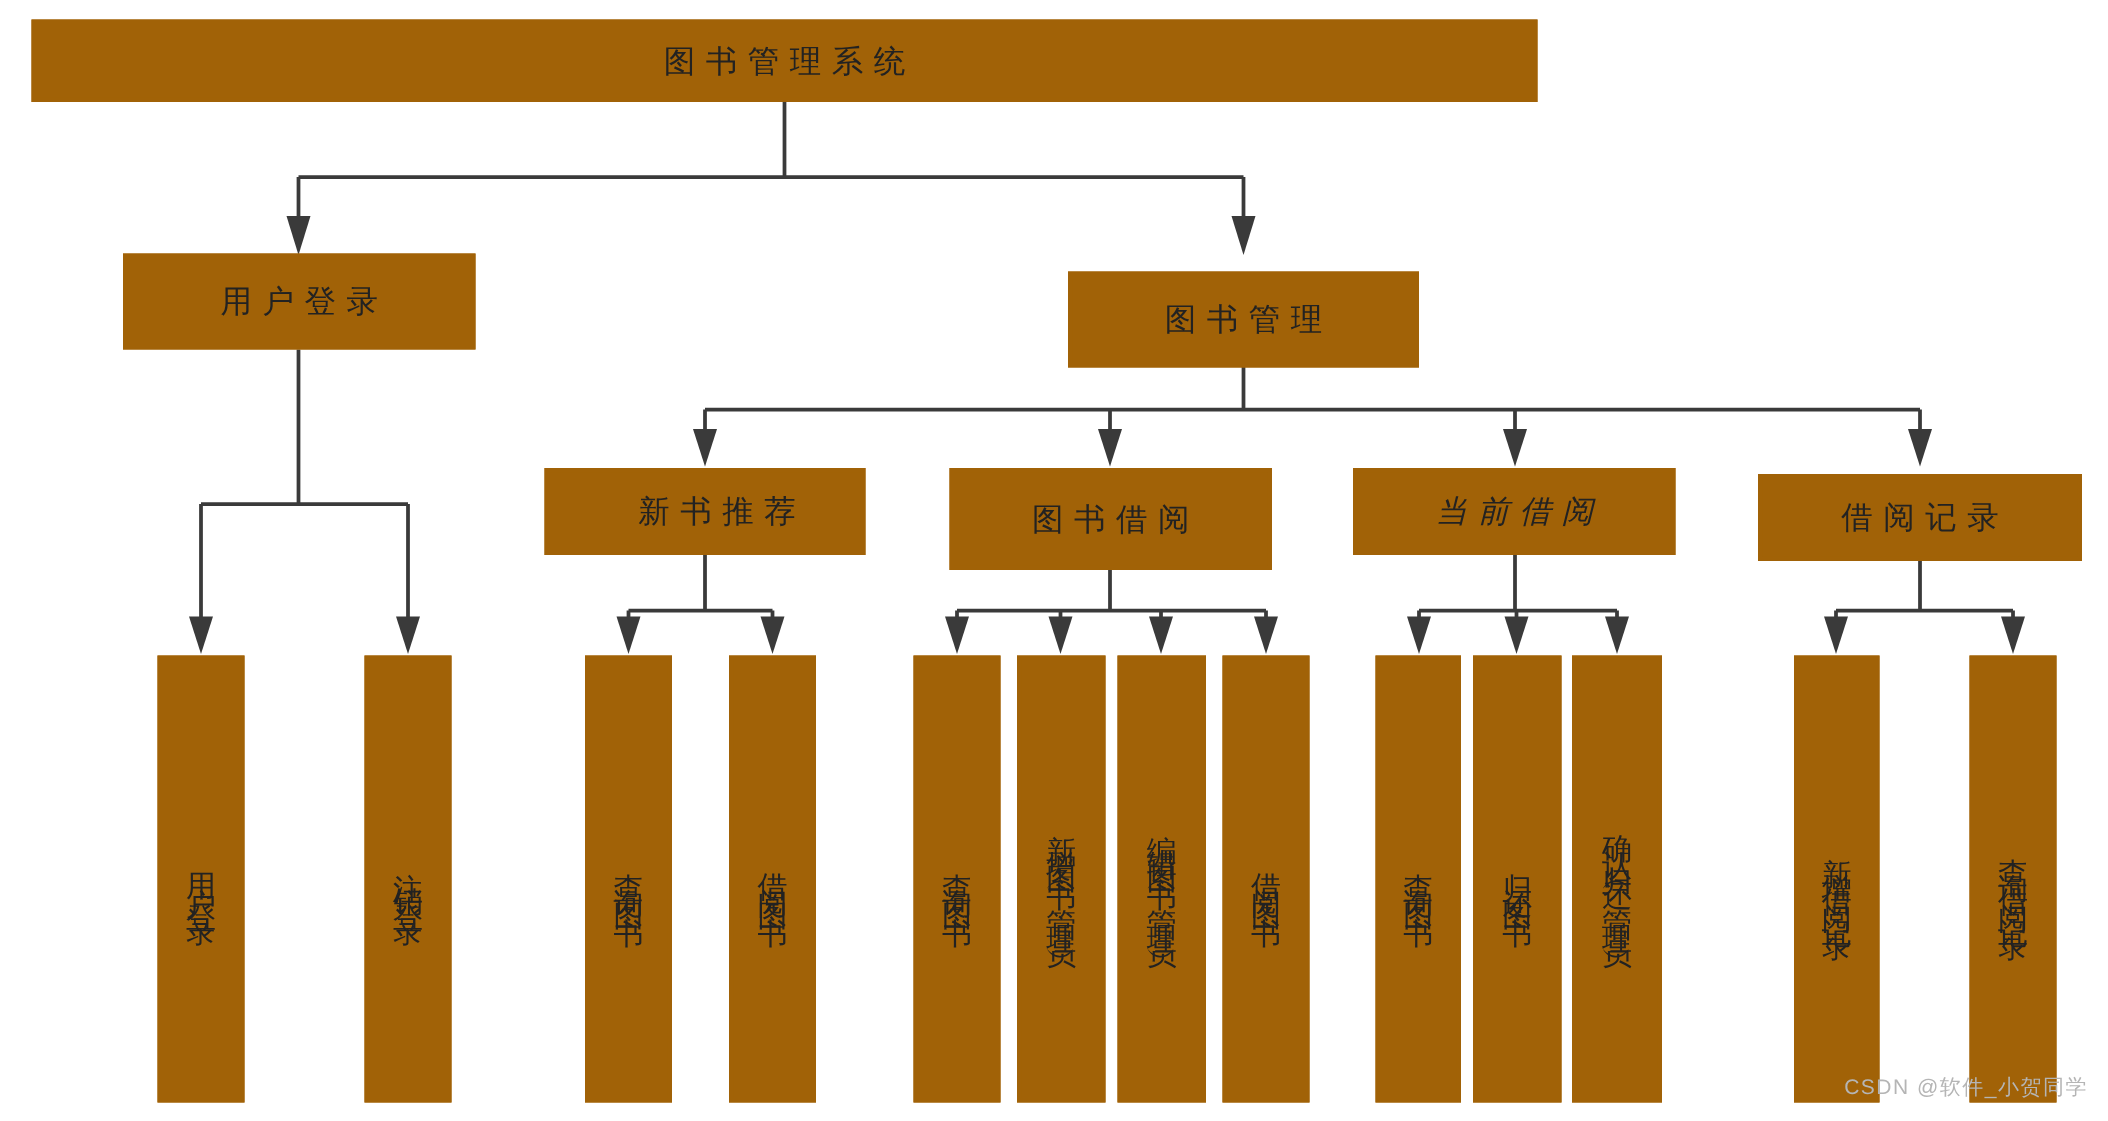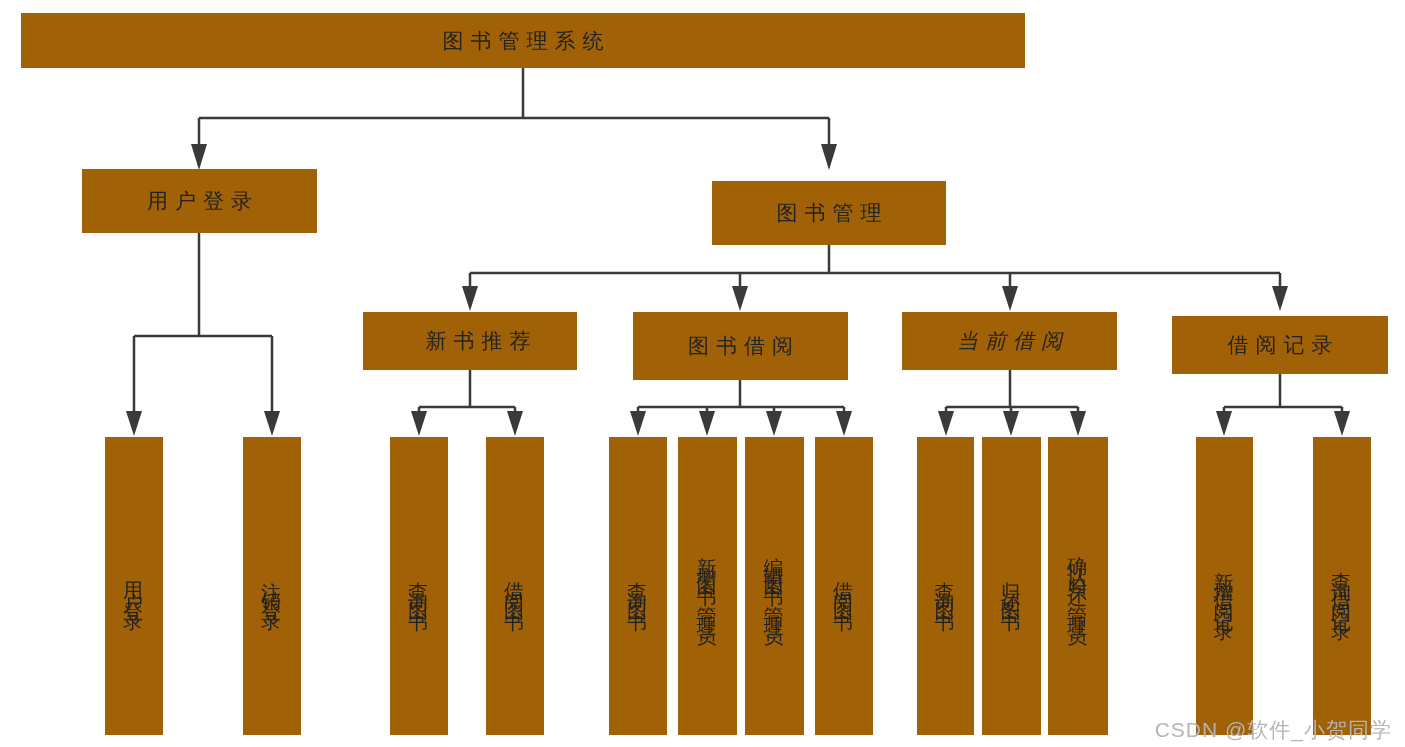--- a/index.html
+++ b/index.html
@@ -62,21 +62,21 @@
   .l-9  { left: 917px;  width: 57px; }
   .l-10 { left: 982px;  width: 59px; }
   .l-11 { left: 1048px; width: 60px; }
   .l-12 { left: 1196px; width: 57px; }
   .l-13 { left: 1313px; width: 58px; }
   #watermark {
     position: absolute;
     right: 13px;
     top: 716px;
     z-index: 3;
-    font-size: 21px;
+    font-size: 14px;
     letter-spacing: 1px;
     color: #b5b5b5;
     white-space: nowrap;
   }
 </style>
 </head>
 <body>
 
 <div id="canvas">
 

